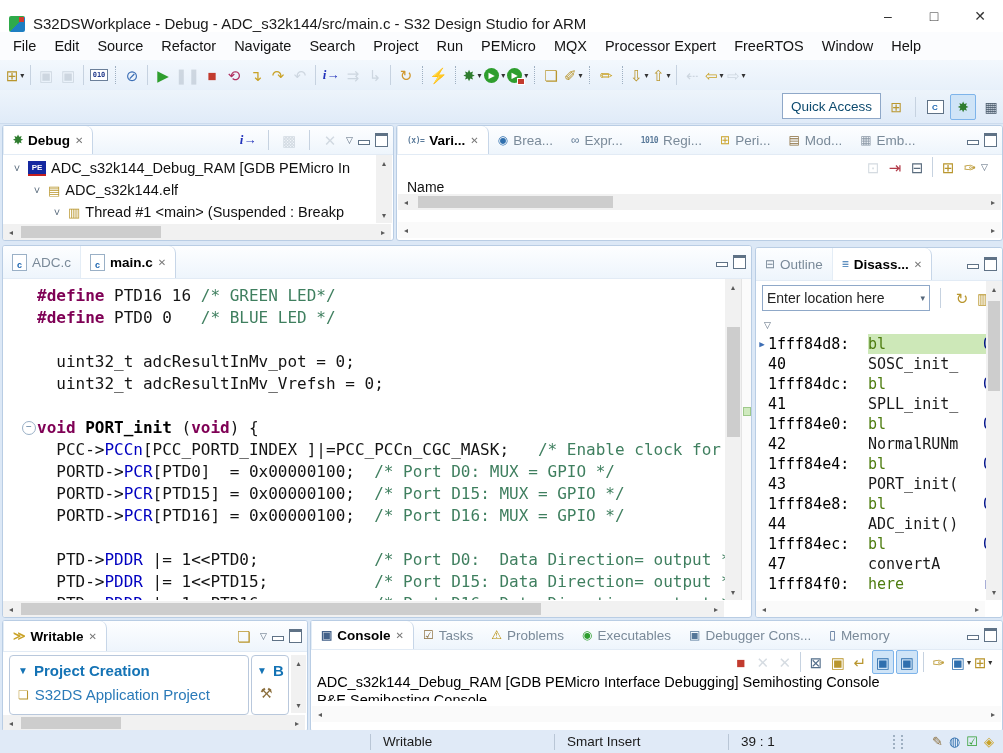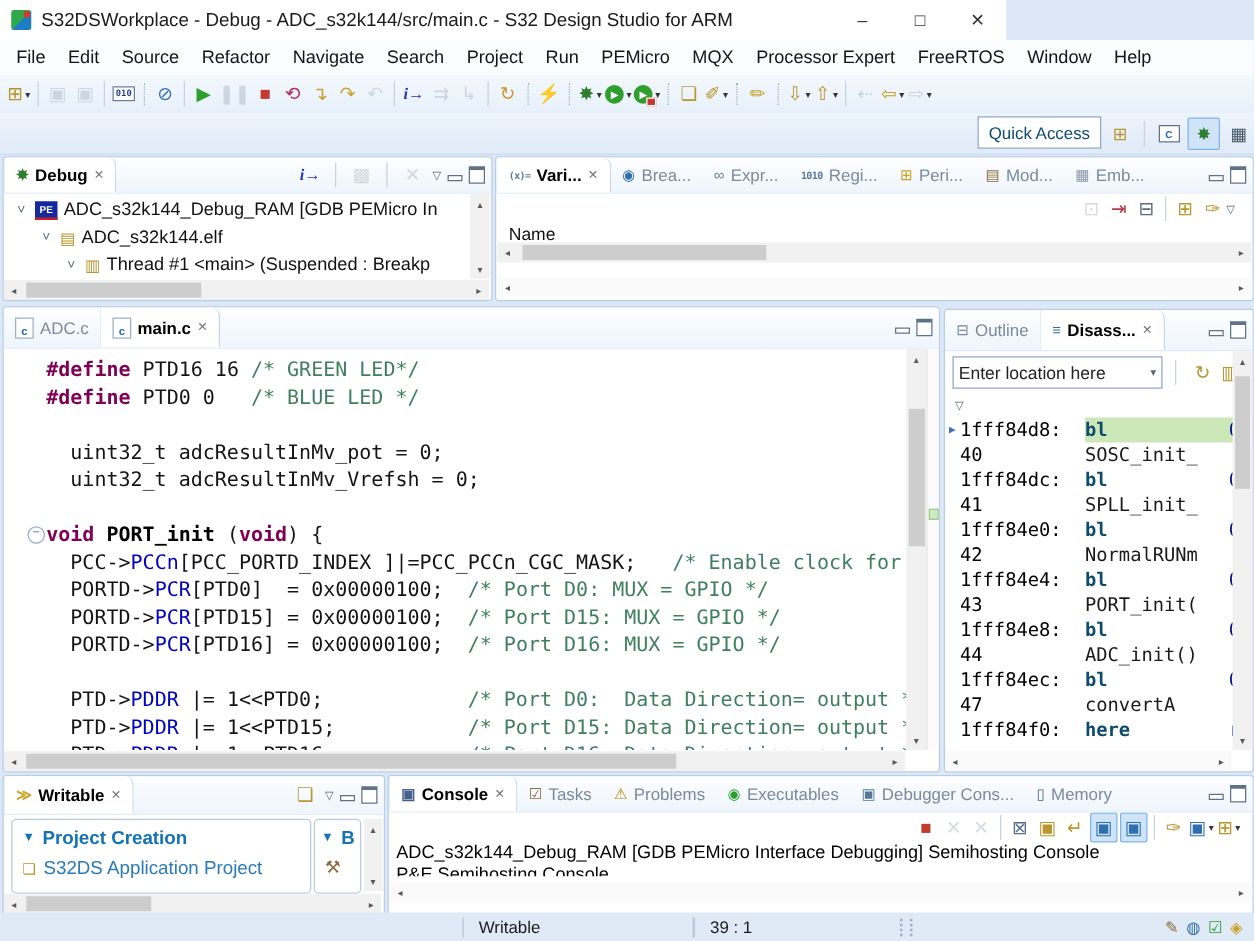--- a/index.html
+++ b/index.html
@@ -1,20 +1,20 @@
 <!DOCTYPE html>
 <html><head>
 <meta charset="utf-8">
 <style>
   html,body{margin:0;padding:0}
   body{width:1003px;height:753px;position:relative;overflow:hidden;
        font-family:"Liberation Sans",sans-serif;background:#dce8f6;color:#111}
   .abs{position:absolute}
   
-  .titlebar{left:0;top:0;width:805px;height:32px;background:#fff;display:flex;align-items:center}
+  .titlebar{left:0;top:0;width:1003px;height:32px;background:#fff;display:flex;align-items:flex-end}
   .appicon{width:16px;height:16px;margin:0 8px 0 9px;border-radius:2px;
            background:linear-gradient(135deg,#2faa4a 0 50%,#1d7ec2 50% 100%);position:relative}
   .appicon::after{content:"";position:absolute;right:1px;top:1px;width:5px;height:5px;background:#d23b2e}
   .wtitle{font-size:15px;color:#1a1a1a}
   .wctls{margin-left:auto;display:flex}
   .wctl{width:46px;height:32px;display:flex;align-items:center;justify-content:center;font-size:14px;color:#333}
   .menubar{left:0;top:32px;width:1003px;height:28px;background:#fbfcfe;display:flex;align-items:center;padding-left:4px;box-sizing:border-box}
   .menu-item{padding:0 9px;font-size:14.5px;color:#141414}
   
   .tbrow1{left:0;top:60px;width:1003px;height:30px;background:linear-gradient(#f3f8fd,#e7f0fa);display:flex;align-items:center;padding-left:4px;box-sizing:border-box}
@@ -66,21 +66,21 @@
         color:#56789a;font-size:10px;line-height:10px;text-align:center;background:#fff}
   .ovr{position:absolute;right:0;top:33px;width:9px;bottom:17px;background:#fbfbfb;border-left:1px solid #e4e4e4}
   .ovr .mark{position:absolute;left:1px;width:6px;height:7px;background:#cfeabe;border:1px solid #9ec98a}
   
   .combo{display:flex;align-items:center;height:24px;border:1px solid #8fa8c8;background:#fff;font-size:14px;color:#222;padding:0 4px;gap:22px}
   .dis-row{display:flex;align-items:center;height:20px;font:15px/20px "DejaVu Sans Mono",monospace;white-space:nowrap;position:relative}
   .dis-arrow{width:12px;flex:none;font-size:9px;color:#3f6fb5;text-align:center}
   .dis-addr{width:100px;flex:none;color:#000000}
   .dis-body{flex:1;display:flex;align-items:center;overflow:hidden;height:20px}
   .dis-body.cur{background:#cde8b8}
-  .dis-mn{color:#0c4a6e;font-weight:bold;width:58px;flex:none}
+  .dis-mn{color:#4d7c0f;font-weight:normal;width:58px;flex:none}
   .dis-op{color:#00128a;margin-left:auto;padding-right:1px}
   .dis-src{color:#1a1a1a}
   
   .dashbox{position:absolute;border:1px solid #b9c8dc;border-radius:4px;background:#fff;overflow:hidden}
   .dsec{display:flex;align-items:center;gap:6px;font-weight:bold;color:#1473b5;font-size:15px;padding:6px 0 2px 8px}
   .dsec .tw{color:#1473b5;font-size:10px}
   .dlink{display:flex;align-items:center;gap:6px;color:#2a7ab8;font-size:15px;padding:5px 0 0 8px;white-space:nowrap}
   
   .con-line{font-size:14.5px;color:#000;padding-left:6px;white-space:nowrap;overflow:hidden}
   
@@ -683,20 +683,21 @@
     <span class="ar" style="left:0">◂</span>
       <span class="ar" style="right:0">▸</span>
   </div>
 </div>
 
 <div class="abs sbar">
   <span style="width:370px"></span>
     <span class="ssep"></span>
   <span class="scell" style="width:183px">Writable</span>
   <span class="ssep"></span>
+  <span class="scell" style="width:173px">Smart Insert</span>
   <span class="ssep"></span>
   <span class="scell" style="width:160px">39 : 1</span>
   <span class="grip"></span>
   <span style="flex:1"></span>
   <span id="sb-icons" style="display:flex;align-items:center;padding-right:6px">
       <span class="sico" style="color: rgb(138, 109, 59);">✎</span>
       <span class="sico" style="color: rgb(47, 111, 174);">◍</span>
       <span class="sico" style="color: rgb(46, 158, 46);">☑</span>
       <span class="sico" style="color: rgb(201, 162, 39);">◈</span>
     </span>

